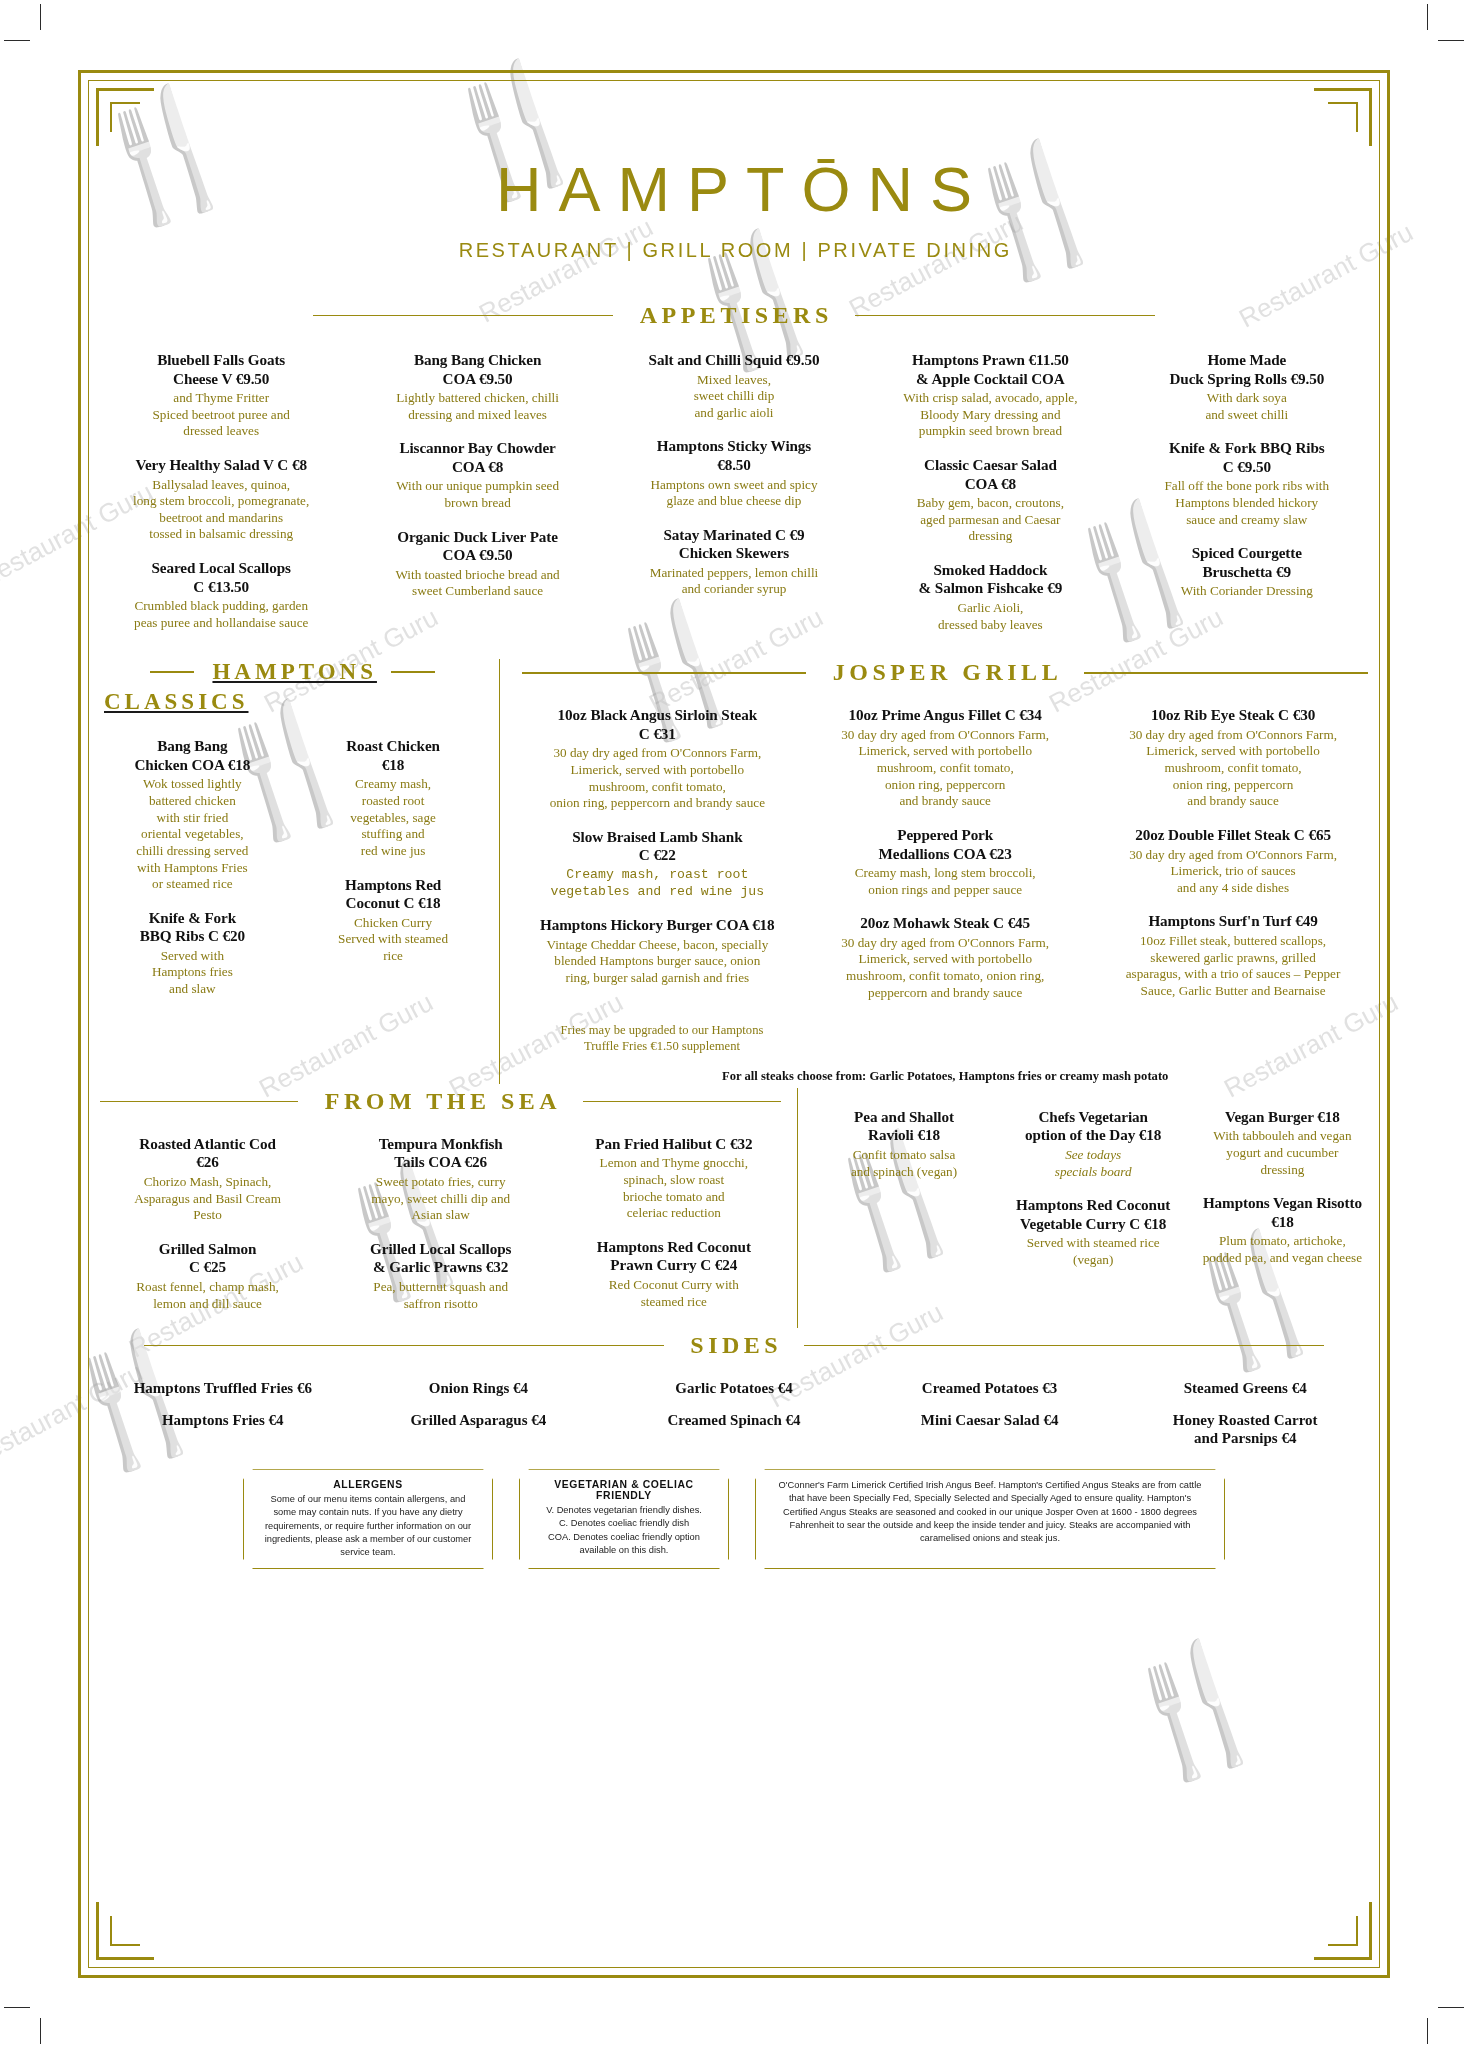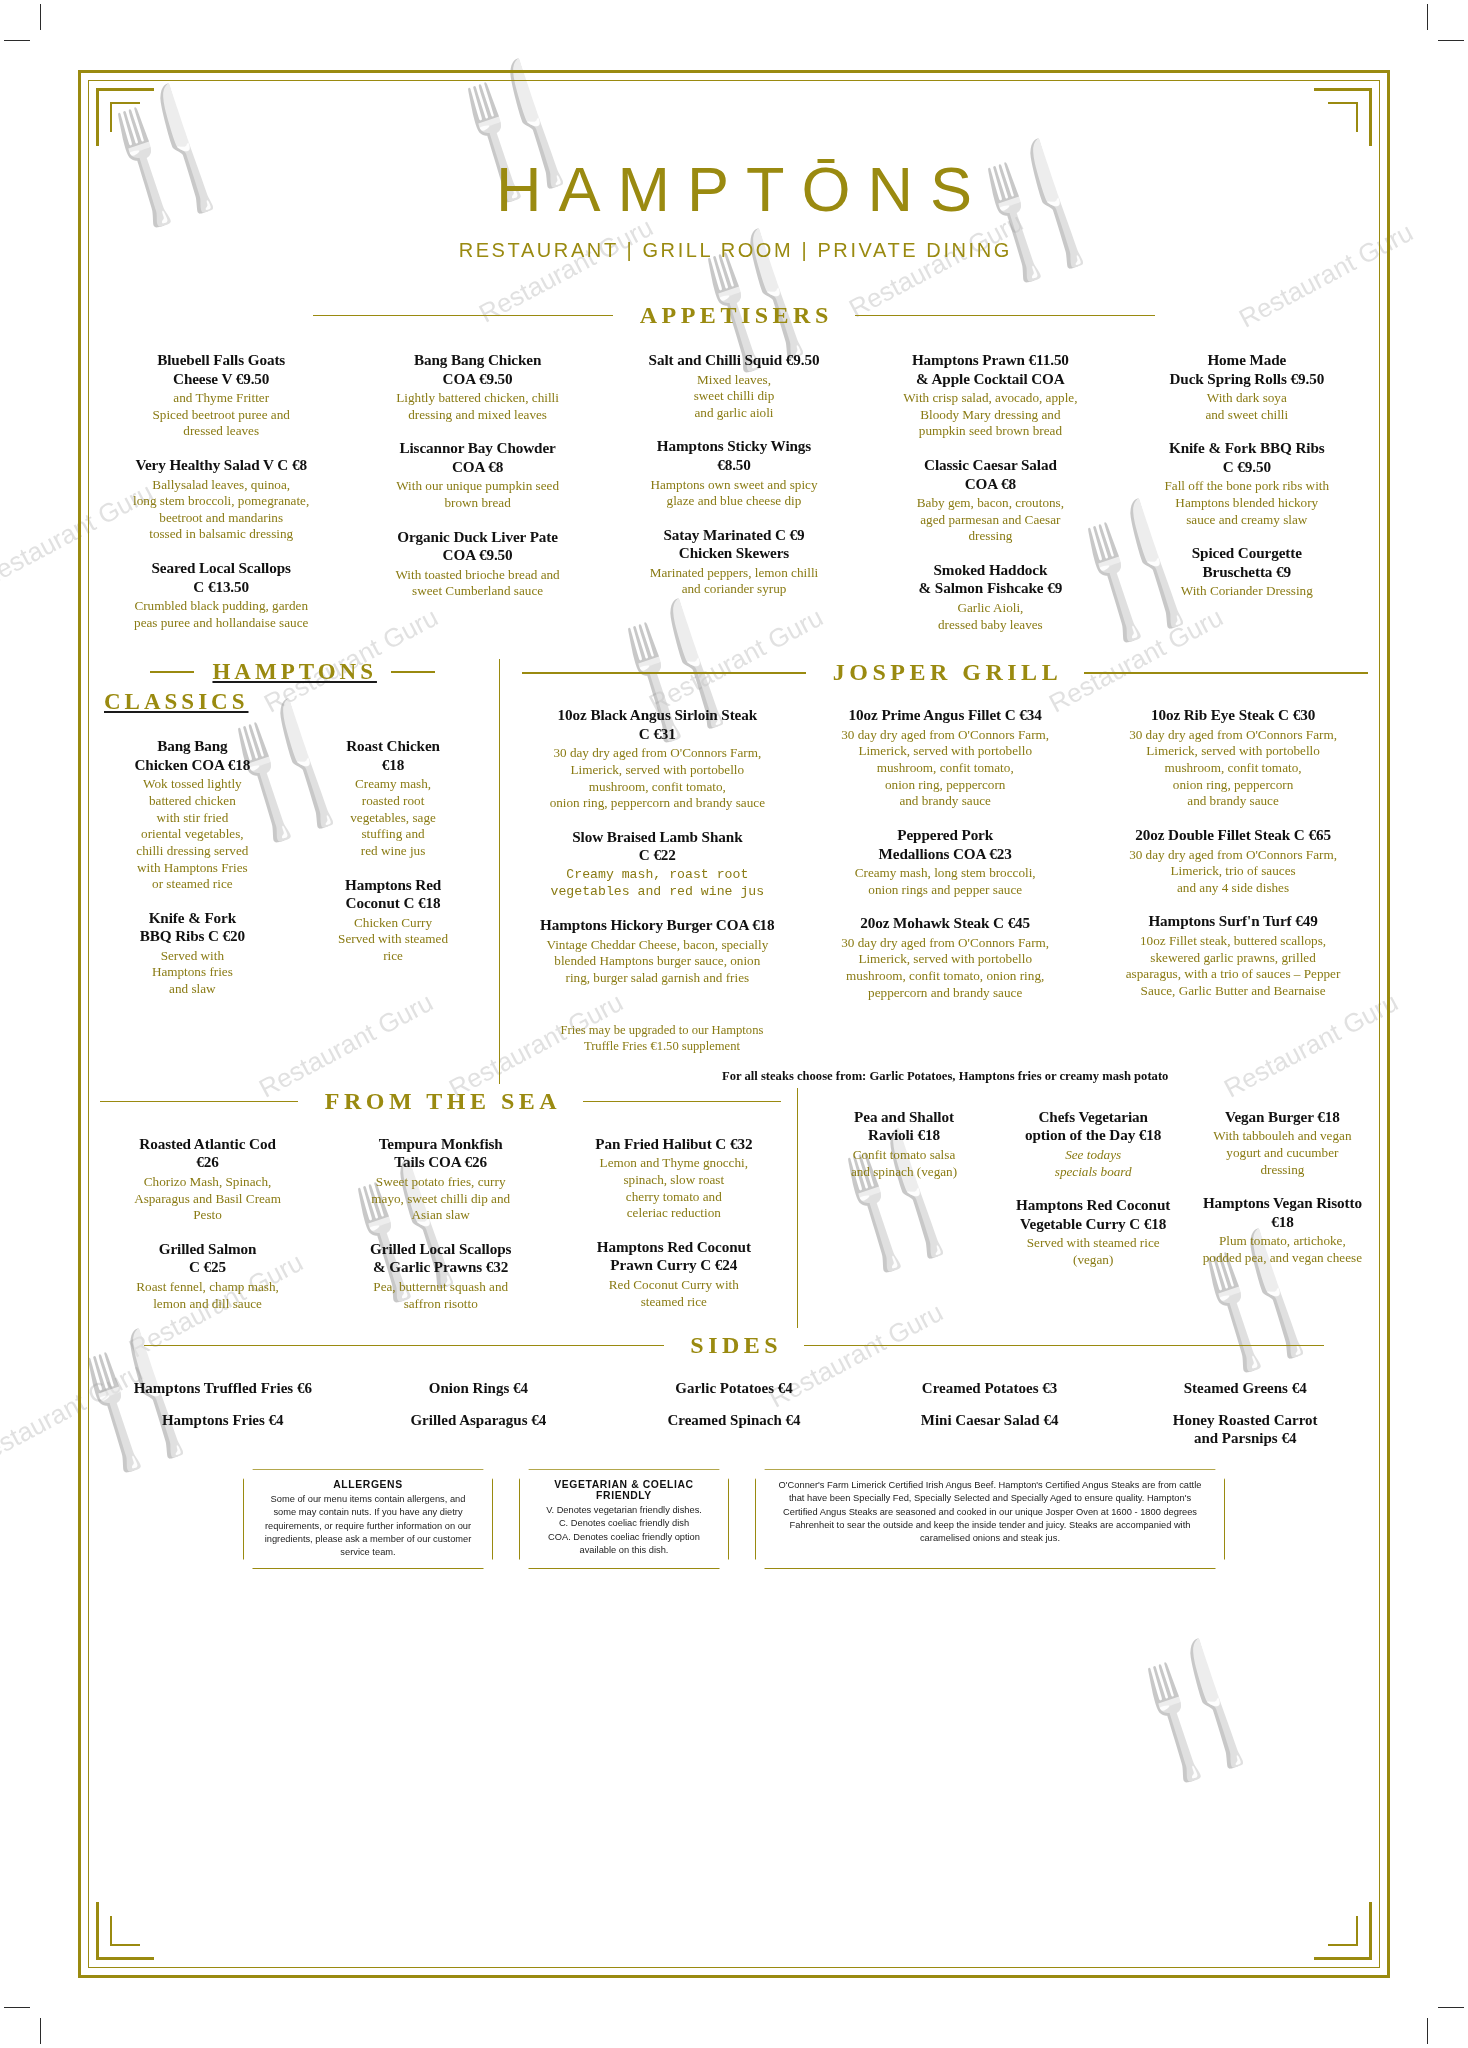--- a/index.html
+++ b/index.html
@@ -514,21 +514,21 @@
               <div class="nm">&amp; Garlic Prawns €32</div>
               <div class="ds" style="white-space: pre-line;">Pea, butternut squash and
 saffron risotto</div>
             </div>
           </div>
           <div class="col">
             <div class="item">
               <div class="nm">Pan Fried Halibut C €32</div>
               <div class="ds" style="white-space: pre-line;">Lemon and Thyme gnocchi,
 spinach, slow roast
-cherry tomato and
+brioche tomato and
 celeriac reduction</div>
             </div>
             <div class="item">
               <div class="nm">Hamptons Red Coconut</div>
               <div class="nm">Prawn Curry C €24</div>
               <div class="ds" style="white-space: pre-line;">Red Coconut Curry with
 steamed rice</div>
             </div>
           </div>
         </div>

